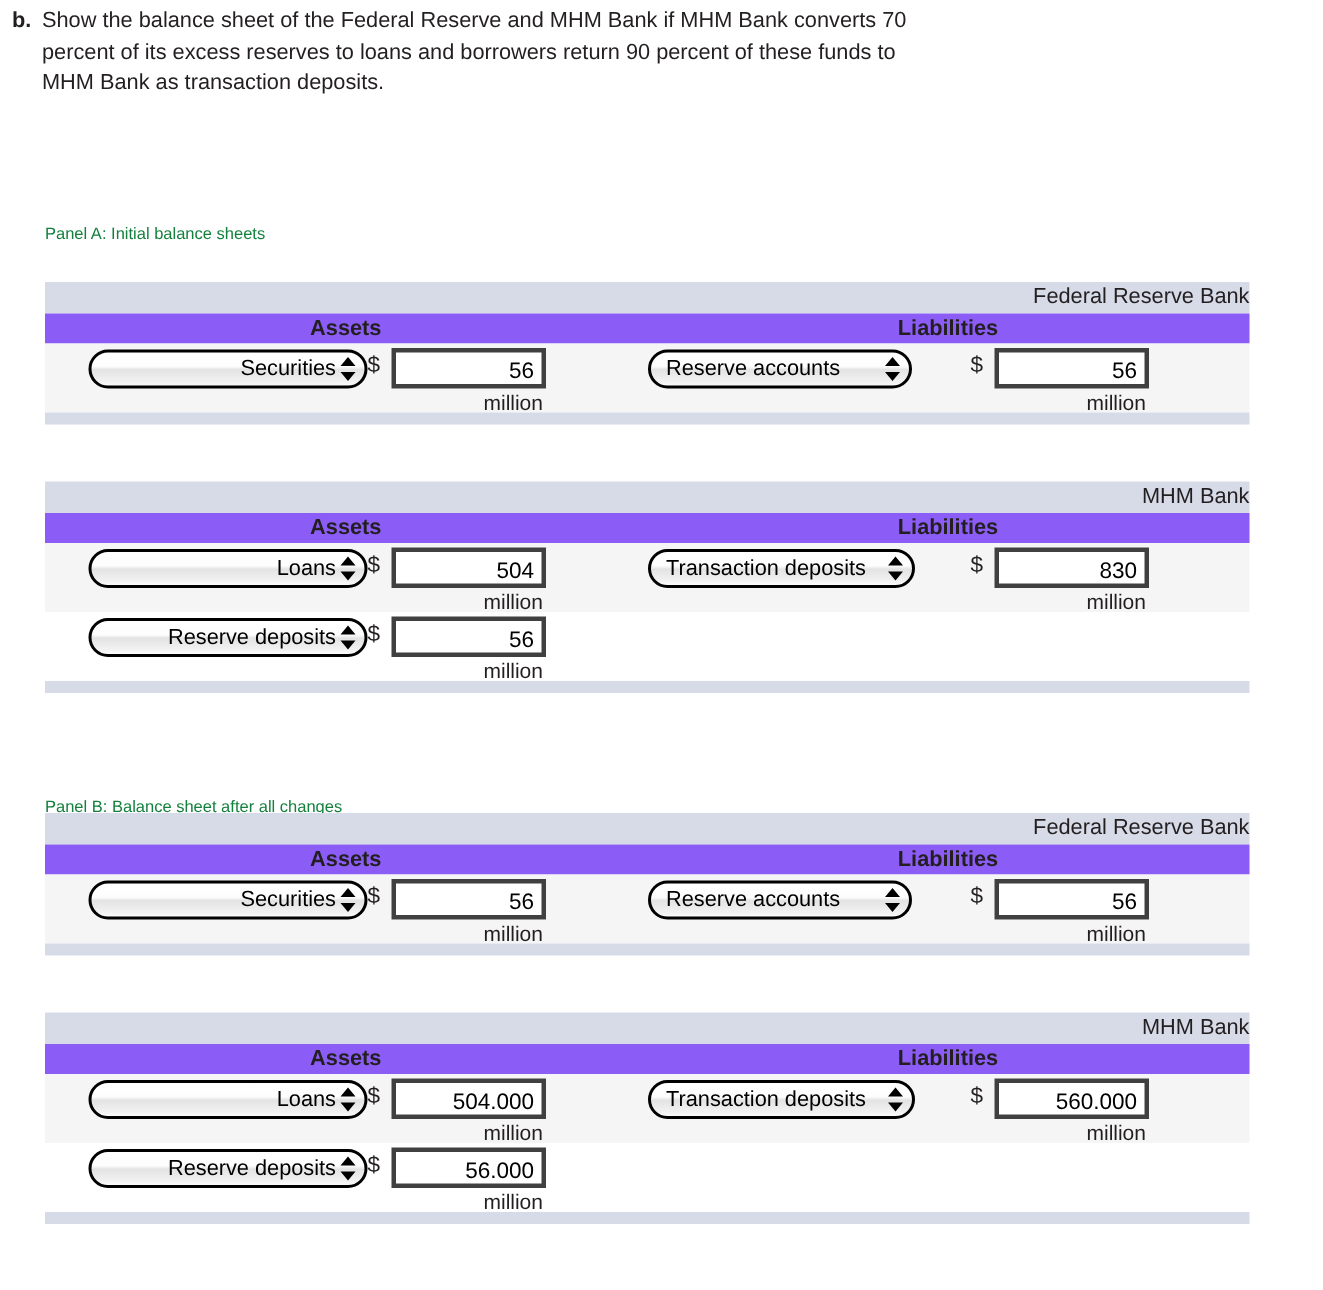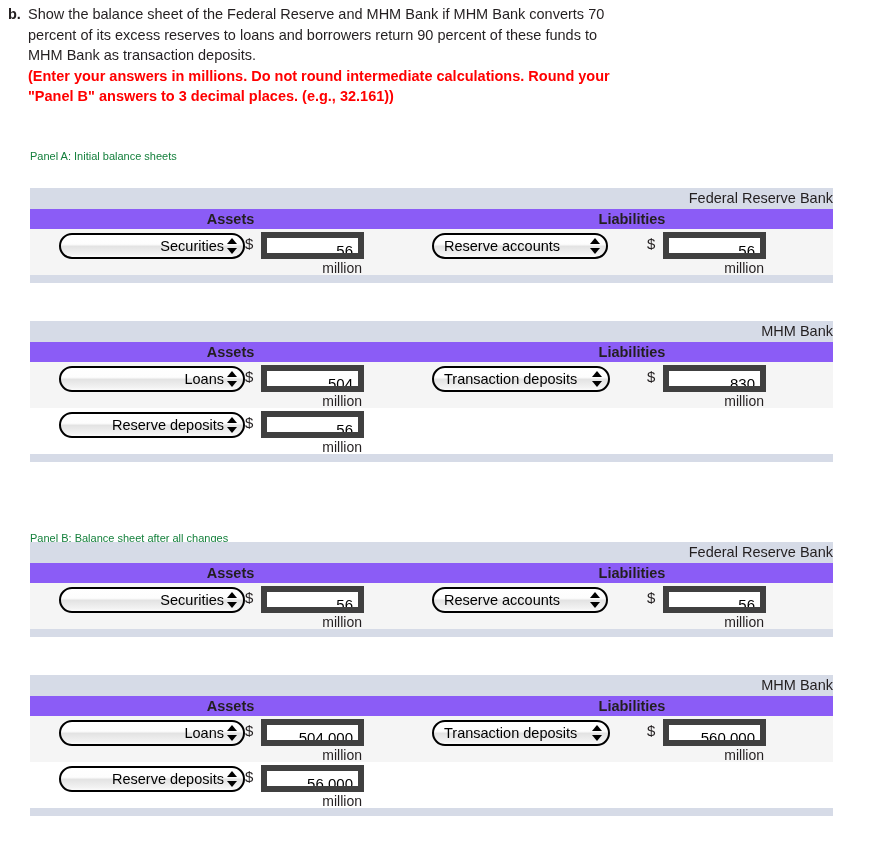--- a/index.html
+++ b/index.html
@@ -204,21 +204,21 @@
     padding-top: 1px;
   }
   .money .stack {
     width: 103px;
     flex: 0 0 103px;
   }
   .money .box {
     width: 103px;
     height: 27px;
     box-sizing: border-box;
-    border: 6px solid #404040;
+    border: 3px solid #404040;
     background: #ffffff;
     text-align: right;
     font-size: 15px;
     line-height: 25px;
     padding-right: 5px;
     color: #000000;
     overflow: hidden;
     white-space: nowrap;
   }
   .money .unit {
@@ -243,21 +243,20 @@
 </head>
 <body>
 
 <div class="page">
 
   <div class="question">
     <div class="q-row">
       <div class="q-letter">b.</div>
       <div class="q-text">
         <span>Show the balance sheet of the Federal Reserve and MHM Bank if MHM Bank converts 70 percent of its excess reserves to loans and borrowers return 90 percent of these funds to MHM Bank as transaction deposits.</span>
-        <span class="q-red">(Enter your answers in millions. Do not round intermediate calculations. Round your "Panel B" answers to 3 decimal places. (e.g., 32.161))</span>
       </div>
     </div>
   </div>
 
   <div class="panel-caption" id="panel-a-caption">Panel A: Initial balance sheets</div>
 
   <div class="bs" id="bs-a-fed">
     <div class="bs-title">Federal Reserve Bank</div>
     <div class="bs-subhead">
       <div class="col-assets">Assets</div>

